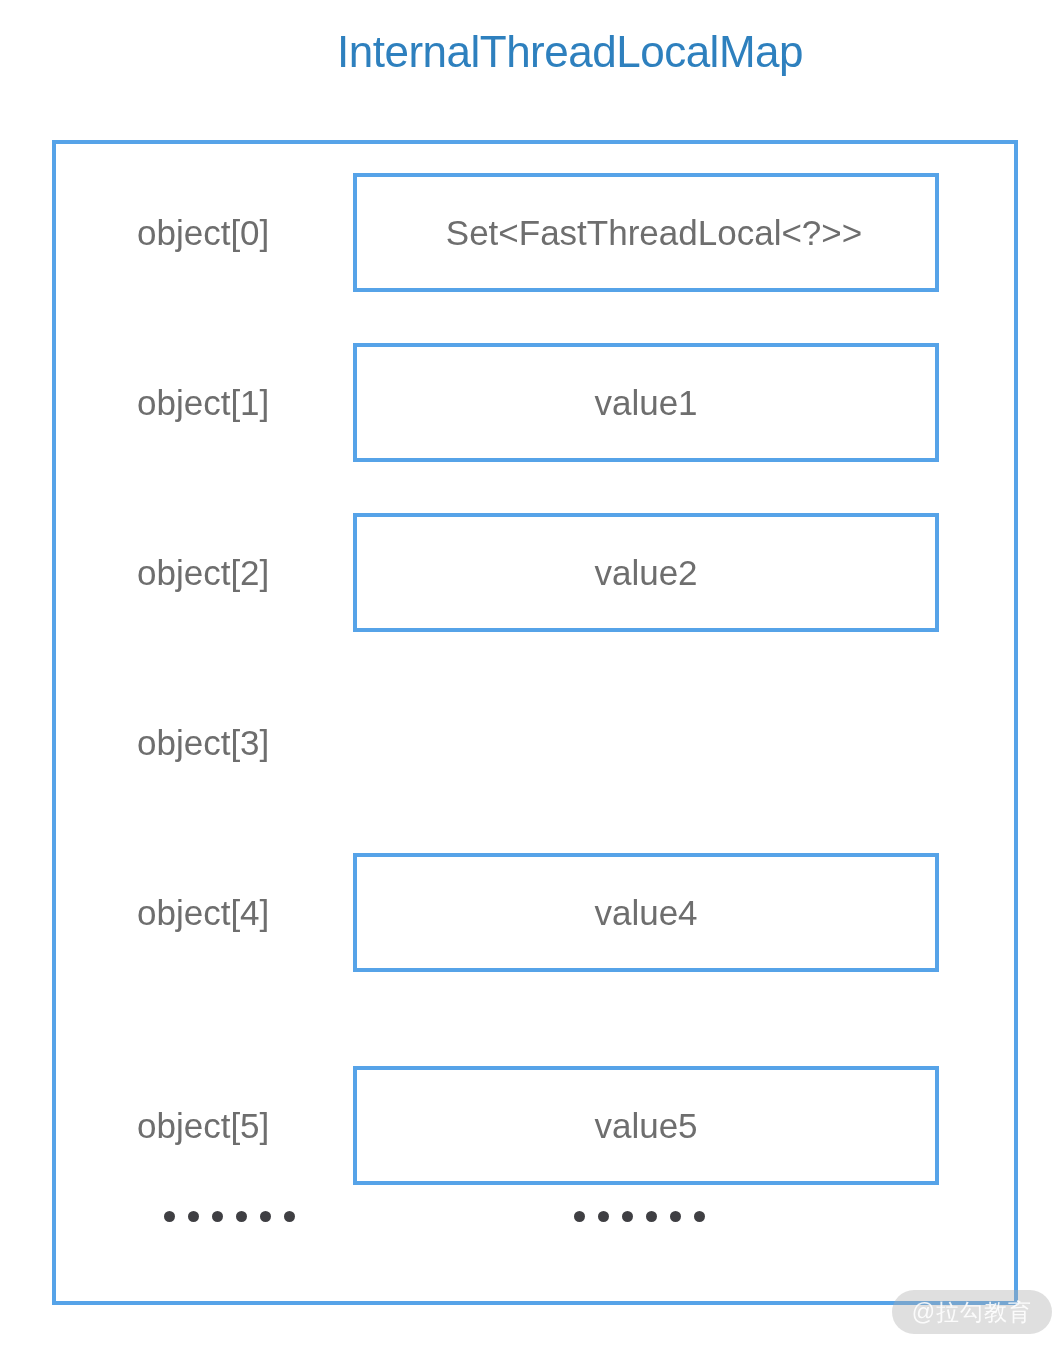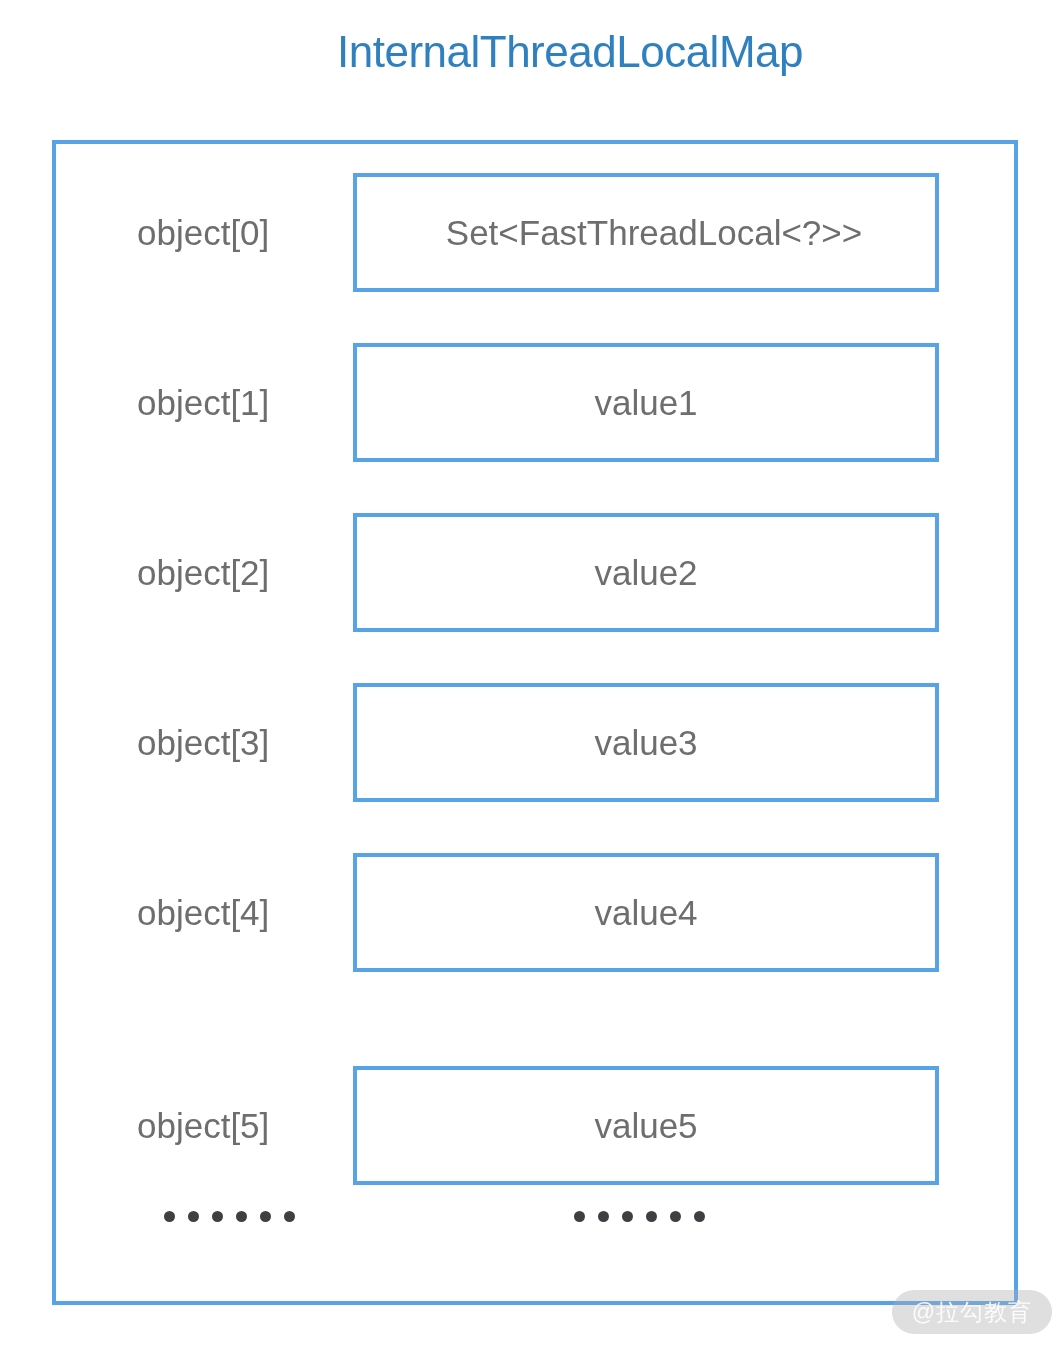--- a/index.html
+++ b/index.html
@@ -174,23 +174,20 @@
 
     <div class="slot-row" style="top:369px;">
       <div class="slot-label">object[2]</div>
       <div class="slot-box">
         <span class="slot-value">value2</span>
       </div>
     </div>
 
     <div class="slot-row" style="top:539px;">
       <div class="slot-label">object[3]</div>
-      <div class="slot-box">
-        <span class="slot-value">value3</span>
-      </div>
     </div>
 
     <div class="slot-row" style="top:709px;">
       <div class="slot-label">object[4]</div>
       <div class="slot-box">
         <span class="slot-value">value4</span>
       </div>
     </div>
 
     <div class="slot-row" style="top:922px;padding-left:14px;">

